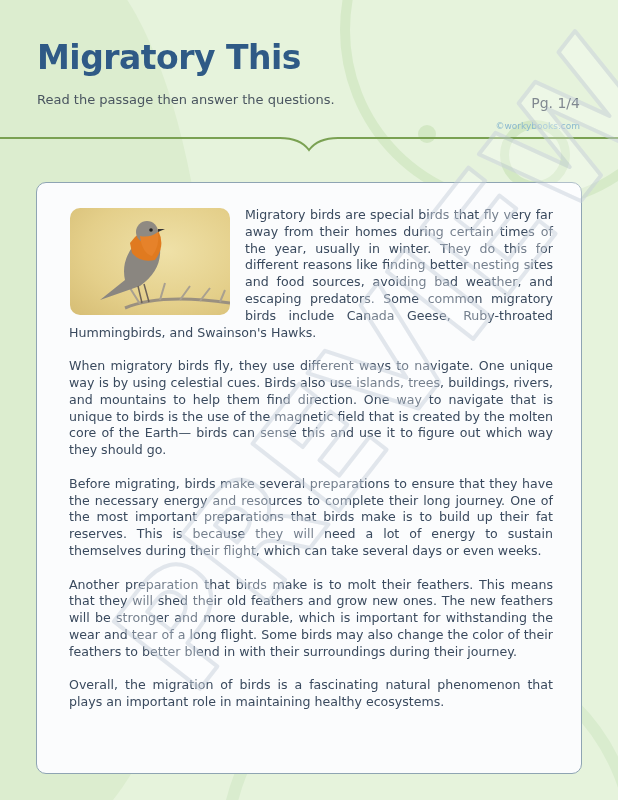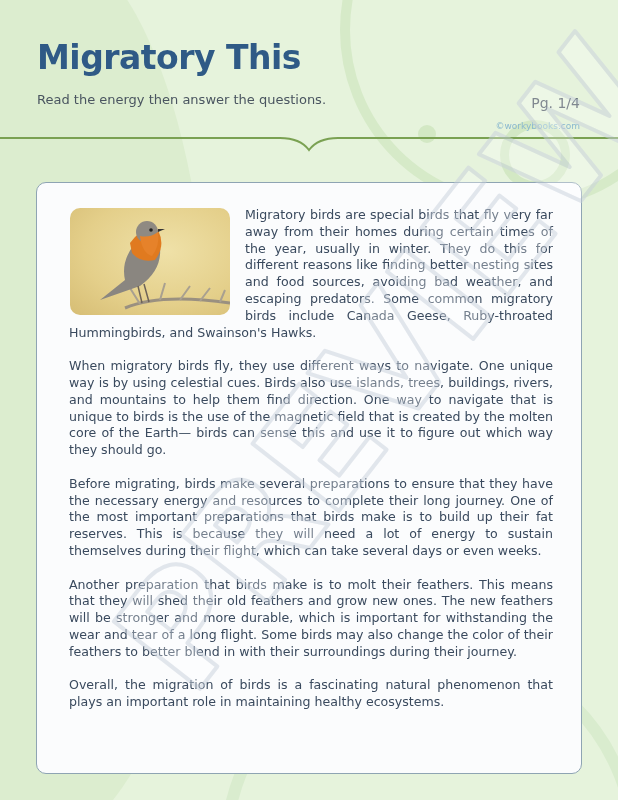--- a/index.html
+++ b/index.html
@@ -75,21 +75,21 @@
 <body>
 
 <div class="bg-shape bg-blob"></div>
 <div class="bg-shape bg-ring1"></div>
 <div class="bg-shape bg-ring2"></div>
 <div class="bg-shape bg-dot"></div>
 <div class="bg-shape bg-ring3"></div>
 
 <div class="header">
   <h1 class="title">Migratory This</h1>
-  <div class="subtitle">Read the energy then answer the questions.</div>
+  <div class="subtitle">Read the passage then answer the questions.</div>
   <div class="page-num">Pg. 1/4</div>
   <div class="copyright">©workybooks.com</div>
 </div>
 
 <svg class="divider" viewBox="0 0 618 20" width="618" height="20">
   <path d="M0 4 L280 4 Q300 4 309 16 Q318 4 338 4 L618 4" fill="none" stroke="#7aa152" stroke-width="2"></path>
 </svg>
 
 <div class="card">
   <div class="card-content">

